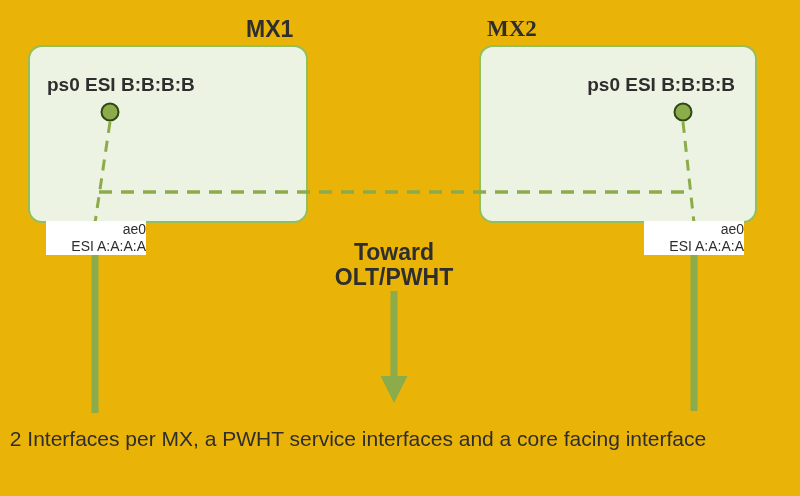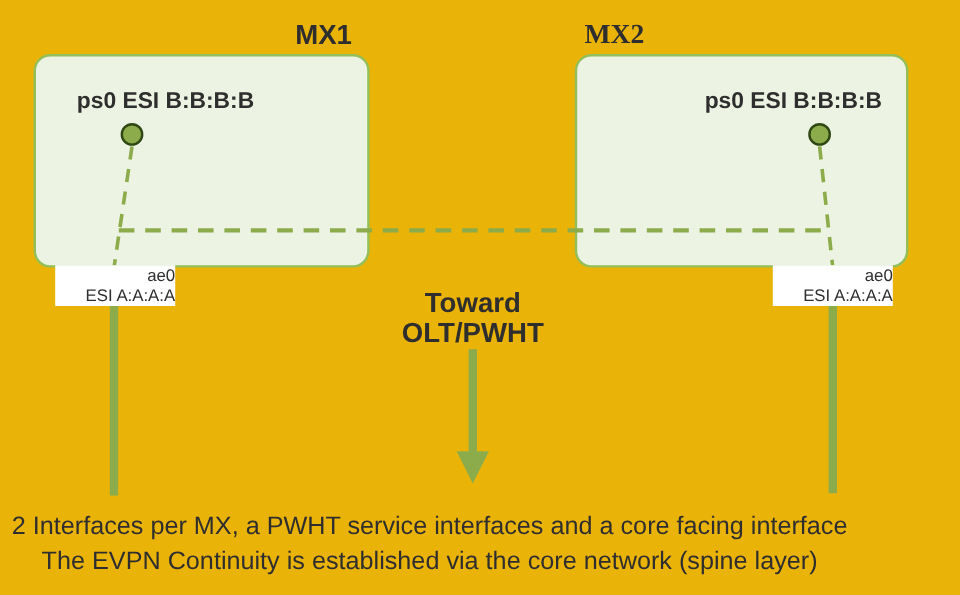--- a/index.html
+++ b/index.html
@@ -40,21 +40,20 @@
   }
   .title-mx1 { left: 246px; }
   .title-mx2 { left: 487px; font-family: Liberation Serif, serif; }
   .ps-label {
     position: absolute;
     top: 74px;
     font-size: 19px;
     font-weight: bold;
     color: var(--text);
     white-space: nowrap;
-    margin-left: 17px;
   }
   .ps-mx1 { left: 47px; }
   .ps-mx2 { right: 65px; }
   .diagram-svg {
     position: absolute;
     left: 0; top: 0;
     width: 800px; height: 496px;
     pointer-events: none;
   }
   .dash-ln { stroke: var(--green); fill: none; stroke-width: 3; stroke-dasharray: 11 8; }
@@ -138,16 +137,15 @@
     <div>ESI A:A:A:A</div>
   </div>
 
   <div class="toward-label">
     <div>Toward</div>
     <div>OLT/PWHT</div>
   </div>
 
   <div class="caption">
     <div>2 Interfaces per MX, a PWHT service interfaces and a core facing interface</div>
-    <div>The EVPN Continuity is established via the core network (spine layer)</div>
   </div>
 
 </div>
 
 </body></html>

